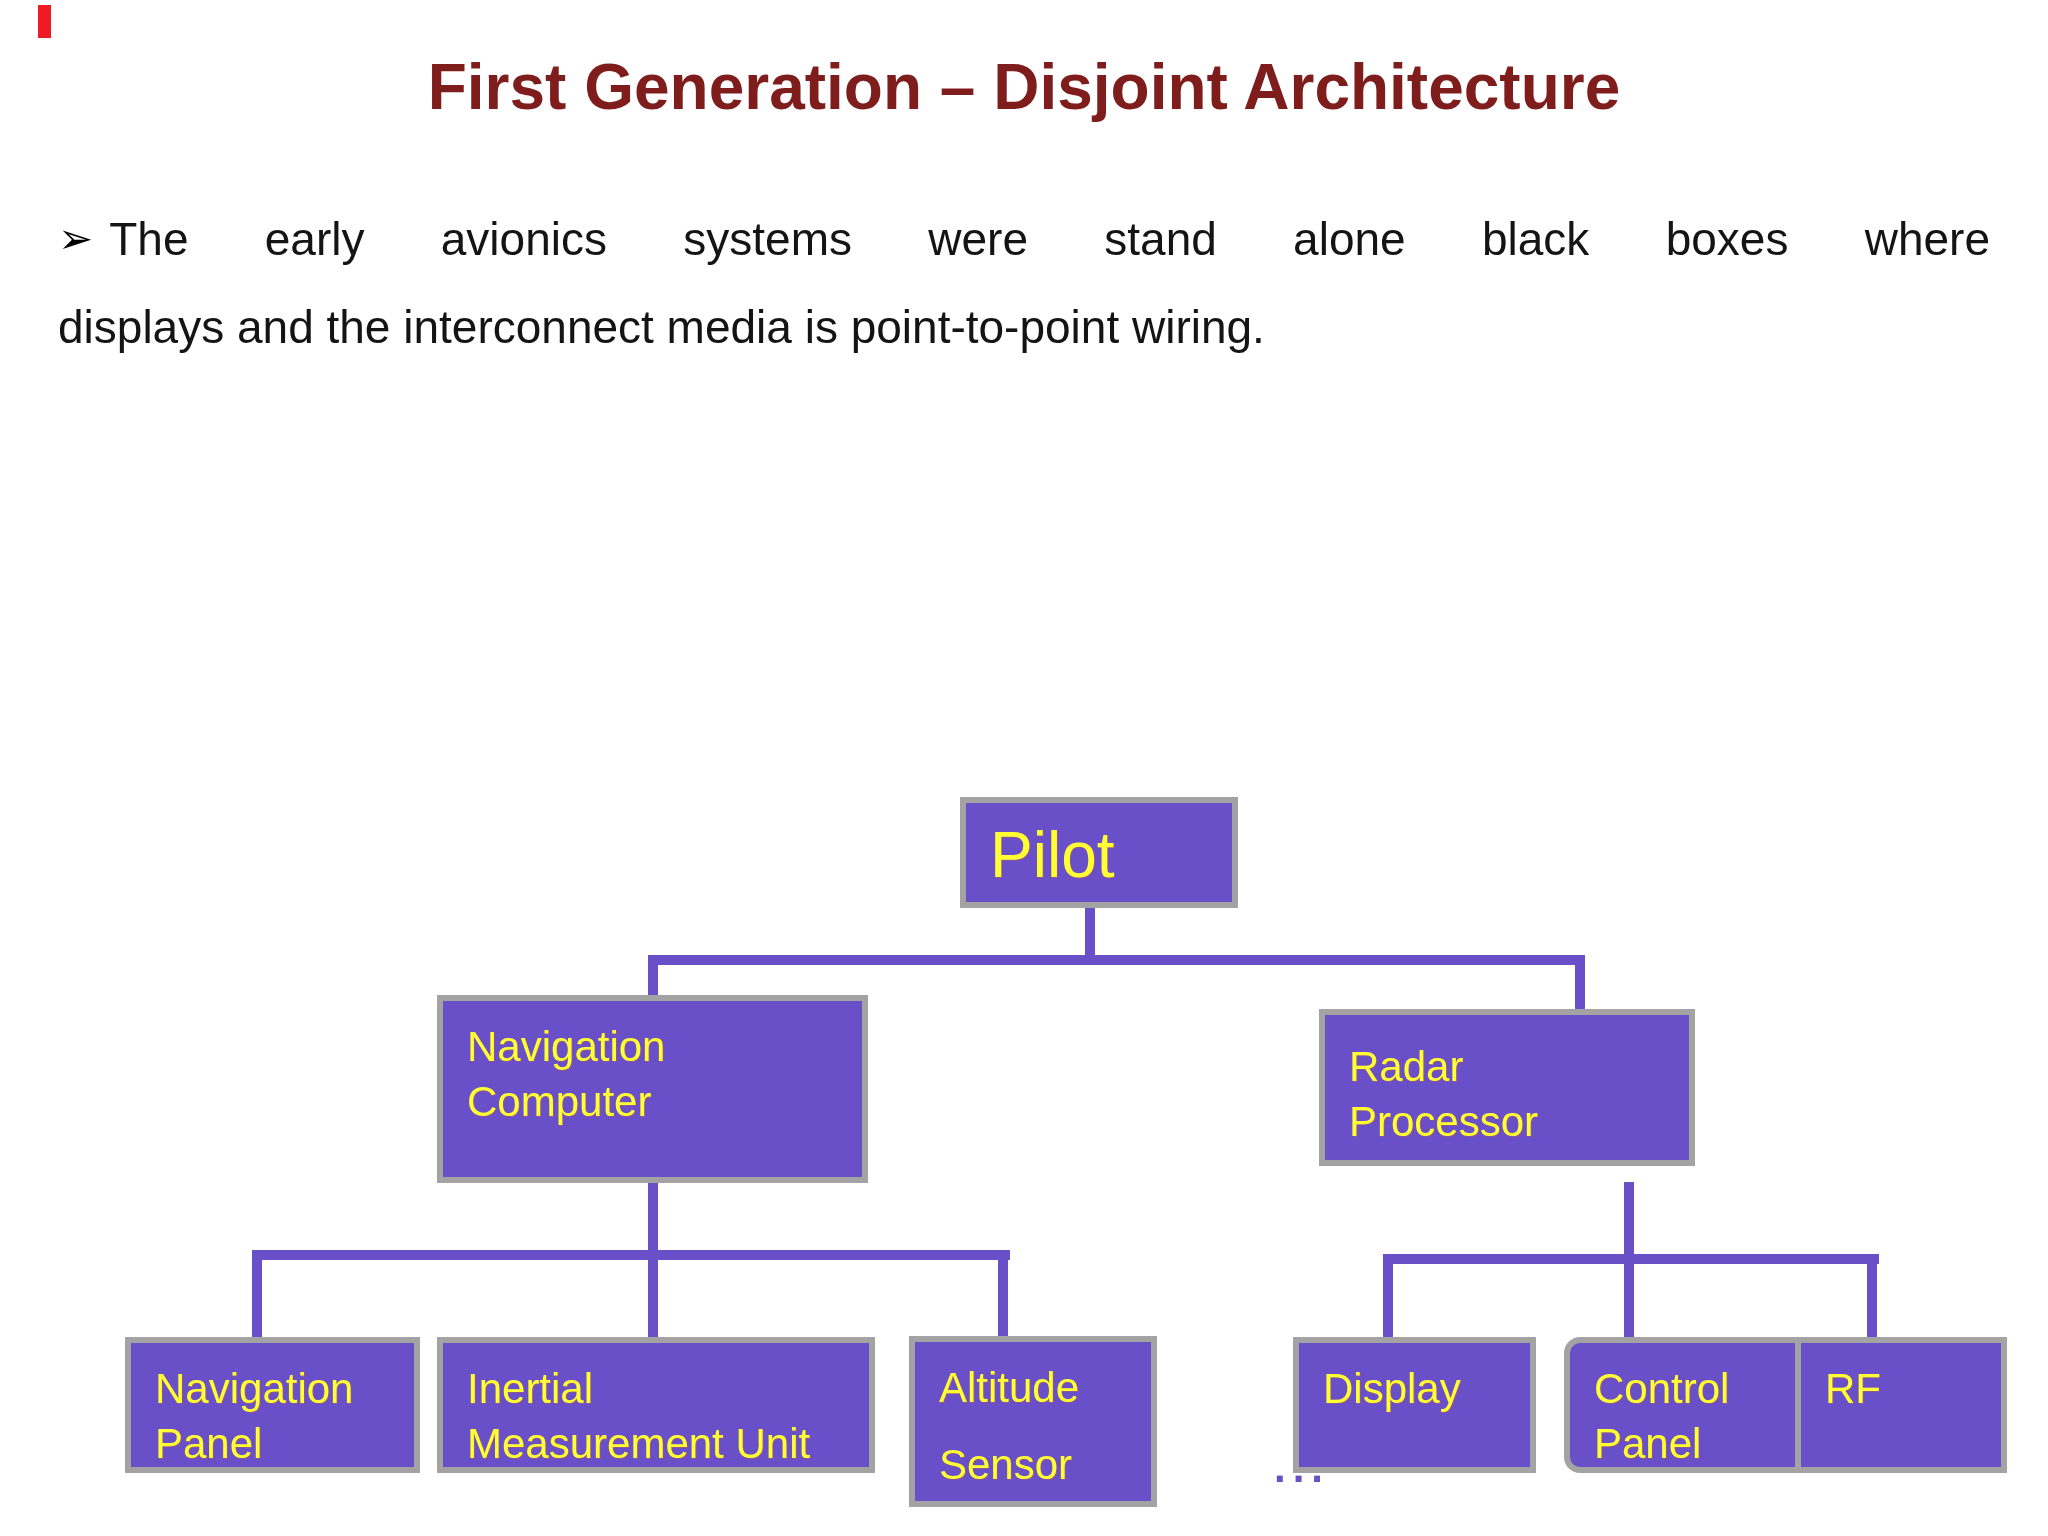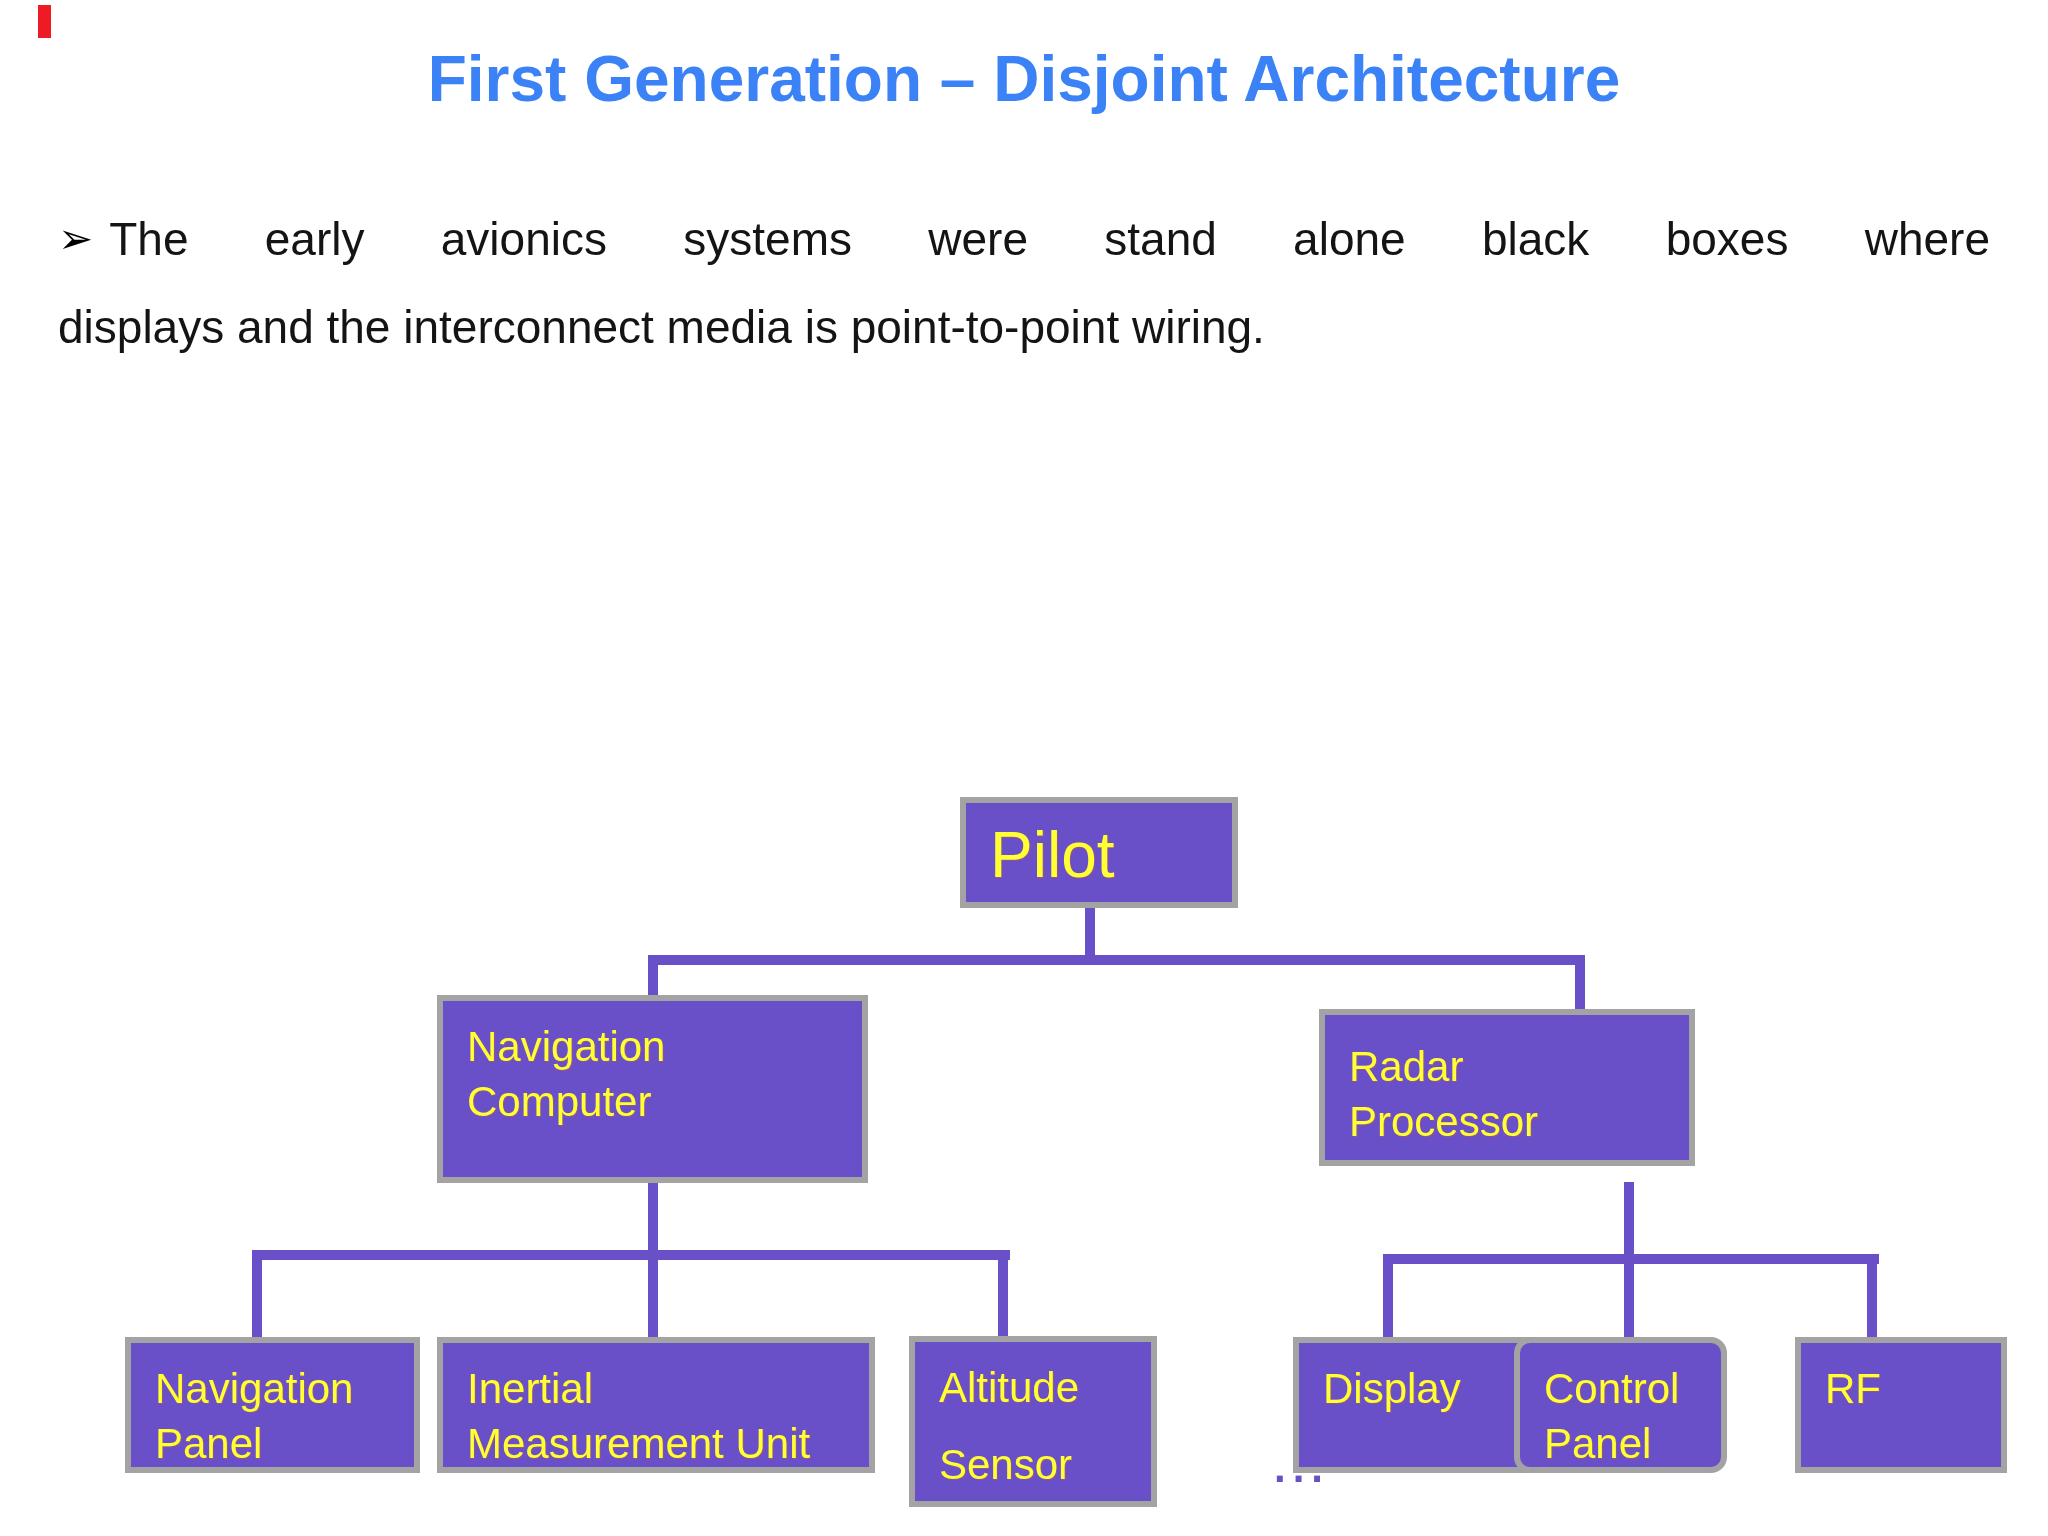--- a/index.html
+++ b/index.html
@@ -2,22 +2,22 @@
 <html><head>
 <meta charset="utf-8">
 <style>
   html,body{margin:0;padding:0;background:#ffffff;}
   .slide{
     position:relative;width:2048px;height:1536px;background:#ffffff;
     font-family:"Liberation Sans",sans-serif;overflow:hidden;color:#111;
   }
   .red-marker{position:absolute;left:38px;top:5px;width:13px;height:33px;background:#ee1b24;}
   .title{
-    position:absolute;left:0;right:0;top:34px;margin:8px;text-align:center;
-    font-size:64px;font-weight:bold;color:#3b82f6;letter-spacing:0;
+    position:absolute;left:0;right:0;top:34px;margin:16px;text-align:center;
+    font-size:64px;font-weight:bold;color:#7f1d1d;letter-spacing:0;
   }
   .para{position:absolute;left:58px;width:1932px;}
   .para.p1{top:196px;}
   .para.p2{top:490px;}
   .line{
     font-size:46px;line-height:87px;color:#141414;
     text-align:justify;text-align-last:justify;white-space:normal;
   }
   .line.last{text-align-last:left;}
   .bullet{font-size:42px;margin-right:16px;position:relative;top:-2px;color:#000;}
@@ -47,21 +47,21 @@
   .c-cp-down      {left:1624px;top:1258px;width:10px;height:81px;}
   .c-rf-down      {left:1867px;top:1258px;width:10px;height:81px;}
   
   .n-pilot  {left:960px; top:797px; width:278px;height:111px;}
   .n-navc   {left:437px; top:995px; width:431px;height:188px;}
   .n-radar  {left:1319px;top:1009px;width:376px;height:157px;padding-top:24px;}
   .n-navp   {left:125px; top:1337px;width:295px;height:136px;}
   .n-imu    {left:437px; top:1337px;width:438px;height:136px;}
   .n-alt    {left:909px; top:1336px;width:248px;height:171px;}
   .n-disp   {left:1255px;top:1337px;width:243px;height:136px;margin-left:38px;}
-  .n-cp     {left:1514px;top:1337px;width:213px;height:136px;border-radius:16px;}
+  .n-cp     {left:1564px;top:1337px;width:276px;height:136px;border-radius:16px;}
   .n-rf     {left:1795px;top:1337px;width:212px;height:136px;}
   .dots{
     position:absolute;left:1274px;top:1446px;color:#6950c8;font-size:42px;
     font-weight:bold;letter-spacing:7px;line-height:44px;
   }
 </style>
 </head>
 <body>
 
 <div class="slide">

